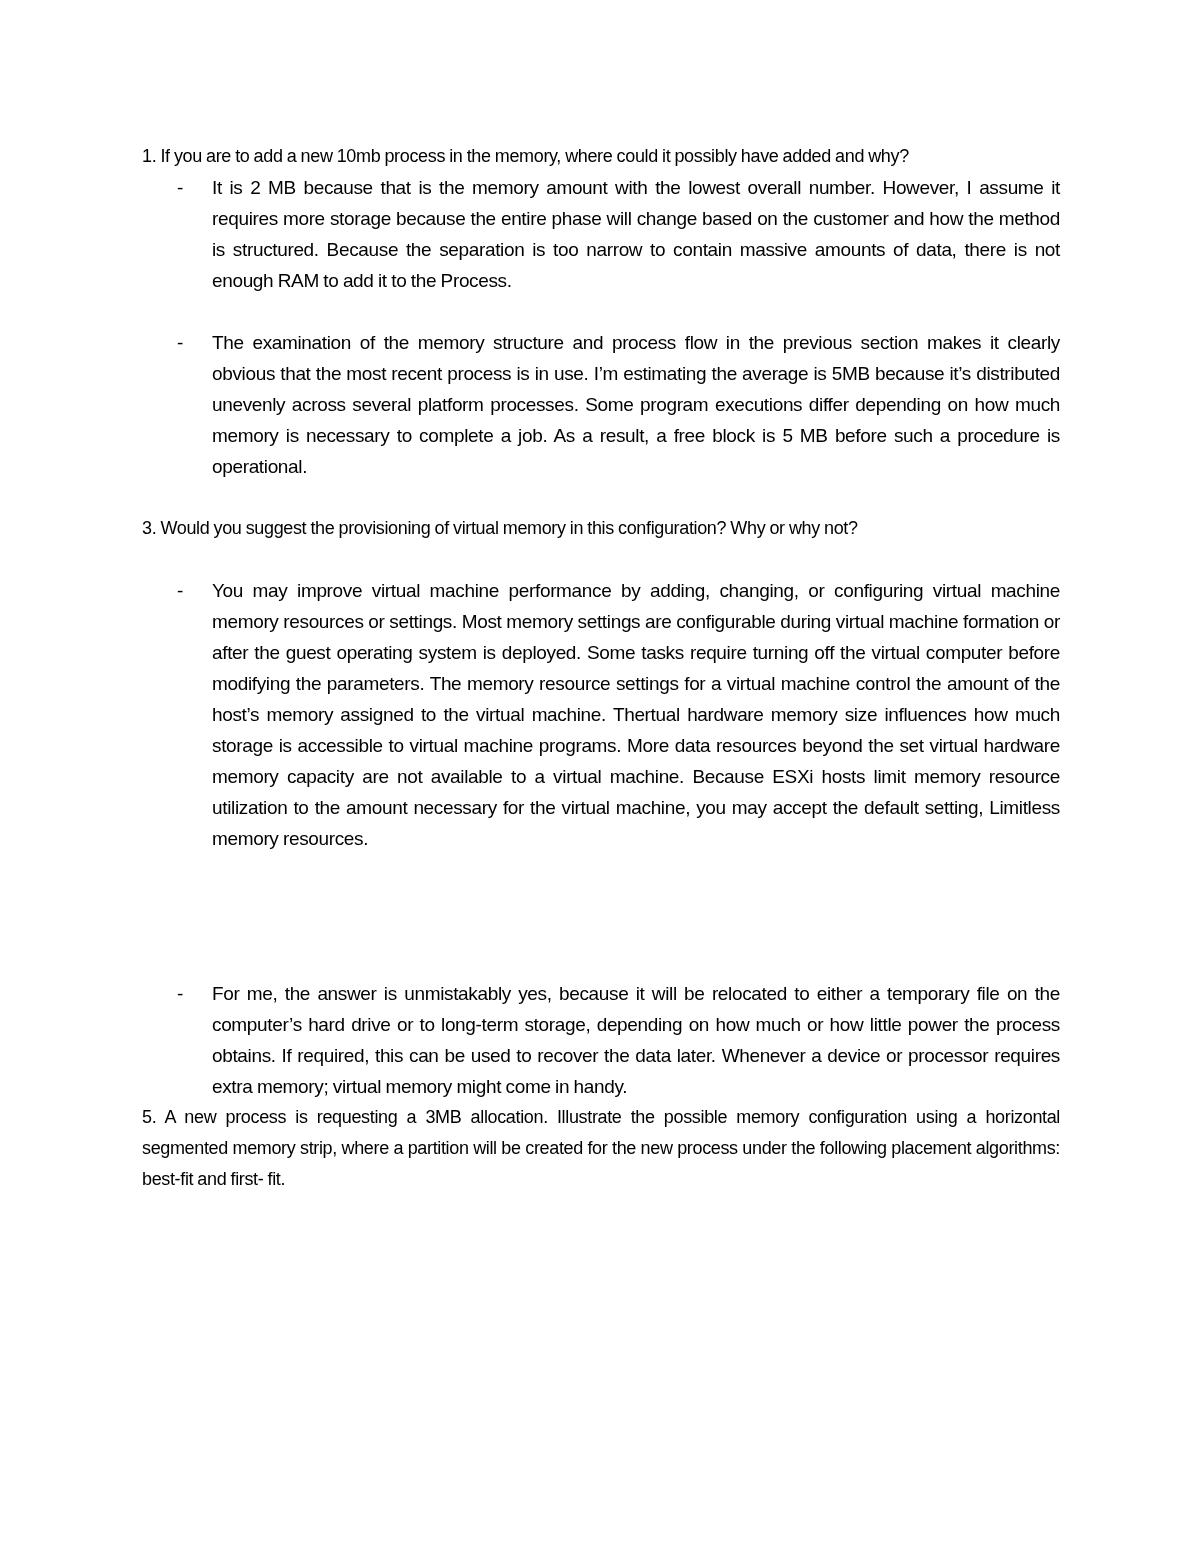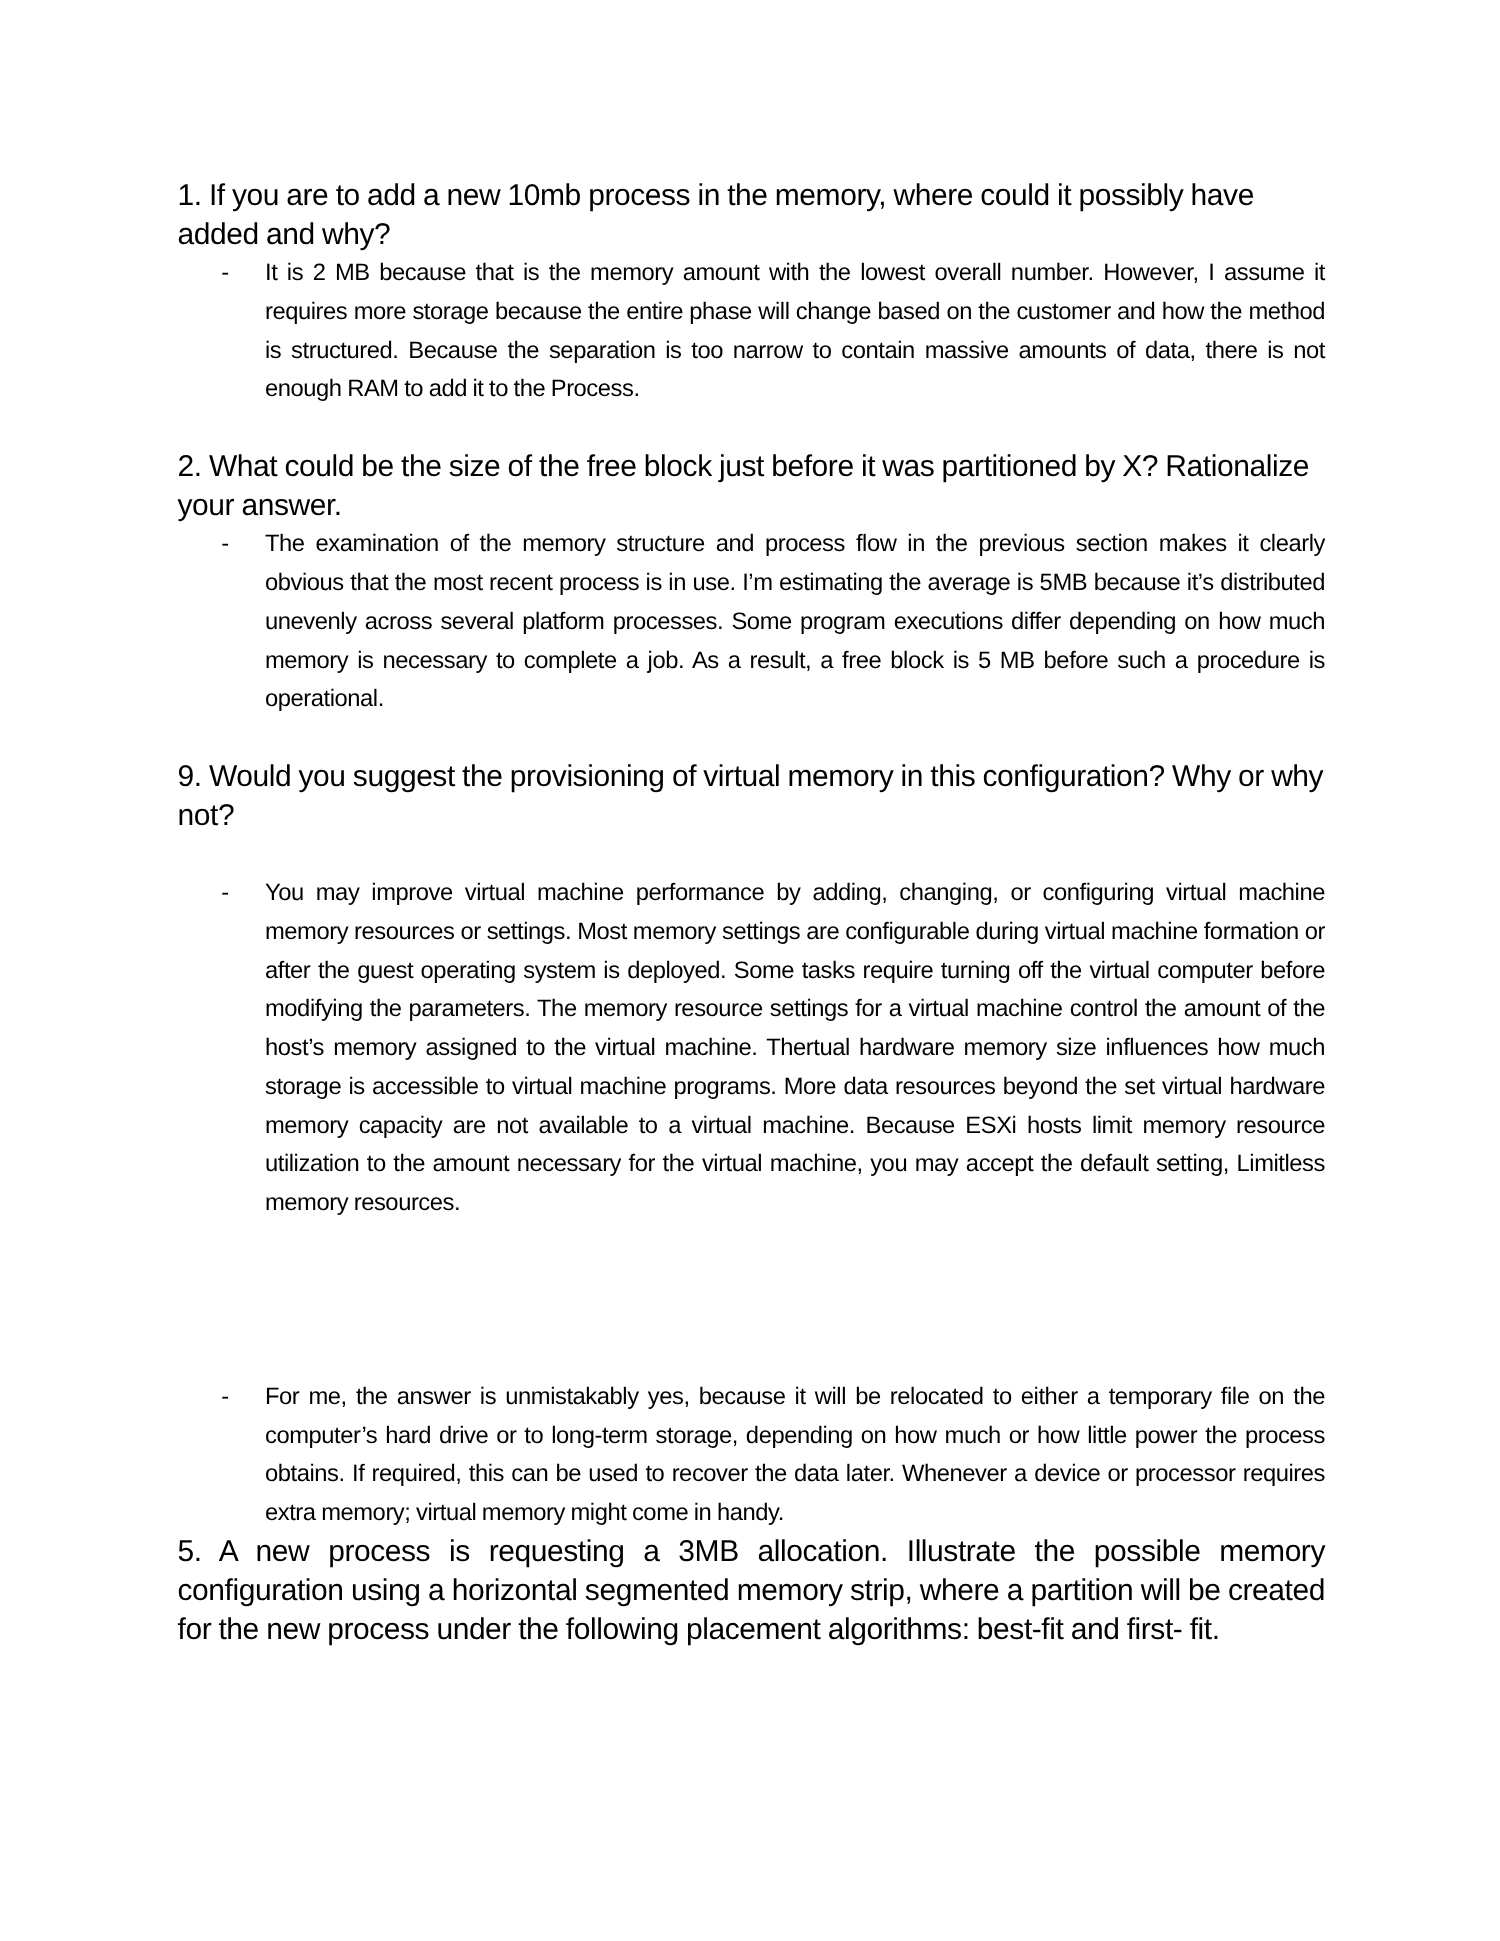--- a/index.html
+++ b/index.html
@@ -15,21 +15,21 @@
     font-family: "Liberation Sans", sans-serif;
     color: #000000;
   }
   .page {
     position: absolute;
     left: 142px;
     top: 141px;
     width: 918px;
   }
   .question {
-    font-size: 24px;
+    font-size: 18px;
     line-height: 31px;
     letter-spacing: -0.35px;
     word-spacing: -0.5px;
     margin: 0;
     text-align: left;
   }
   .answer {
     position: relative;
     padding-left: 70px;
     font-size: 19px;
@@ -53,29 +53,28 @@
 <div class="page">
 
   <p class="question">1. If you are to add a new 10mb process in the memory, where could it possibly have added and why?</p>
   <div class="answer">
     <span class="dash">-</span>
     <span>It is 2 MB because that is the memory amount with the lowest overall number. However, I assume it requires more storage because the entire phase will change based on the customer and how the method is structured. Because the separation is too narrow to contain massive amounts of data, there is not enough RAM to add it to the Process.</span>
   </div>
 
   <div class="gap-1"></div>
 
-  <p class="question">2. What could be the size of the free block just before it was partitioned by X? Rationalize your answer.</p>
   <div class="answer">
     <span class="dash">-</span>
     <span>The examination of the memory structure and process flow in the previous section makes it clearly obvious that the most recent process is in use. I’m estimating the average is 5MB because it’s distributed unevenly across several platform processes. Some program executions differ depending on how much memory is necessary to complete a job. As a result, a free block is 5 MB before such a procedure is operational.</span>
   </div>
 
   <div class="gap-1"></div>
 
-  <p class="question">9. Would you suggest the provisioning of virtual memory in this configuration? Why or why not?</p>
+  <p class="question">3. Would you suggest the provisioning of virtual memory in this configuration? Why or why not?</p>
   <div class="gap-1"></div>
   <div class="answer">
     <span class="dash">-</span>
     <span>You may improve virtual machine performance by adding, changing, or configuring virtual machine memory resources or settings. Most memory settings are configurable during virtual machine formation or after the guest operating system is deployed. Some tasks require turning off the virtual computer before modifying the parameters. The memory resource settings for a virtual machine control the amount of the host’s memory assigned to the virtual machine. Thertual hardware memory size influences how much storage is accessible to virtual machine programs. More data resources beyond the set virtual hardware memory capacity are not available to a virtual machine. Because ESXi hosts limit memory resource utilization to the amount necessary for the virtual machine, you may accept the default setting, Limitless memory resources.</span>
   </div>
 
   <div class="gap-3"></div>
 
   <div class="gap-1"></div>
   <div class="answer">

